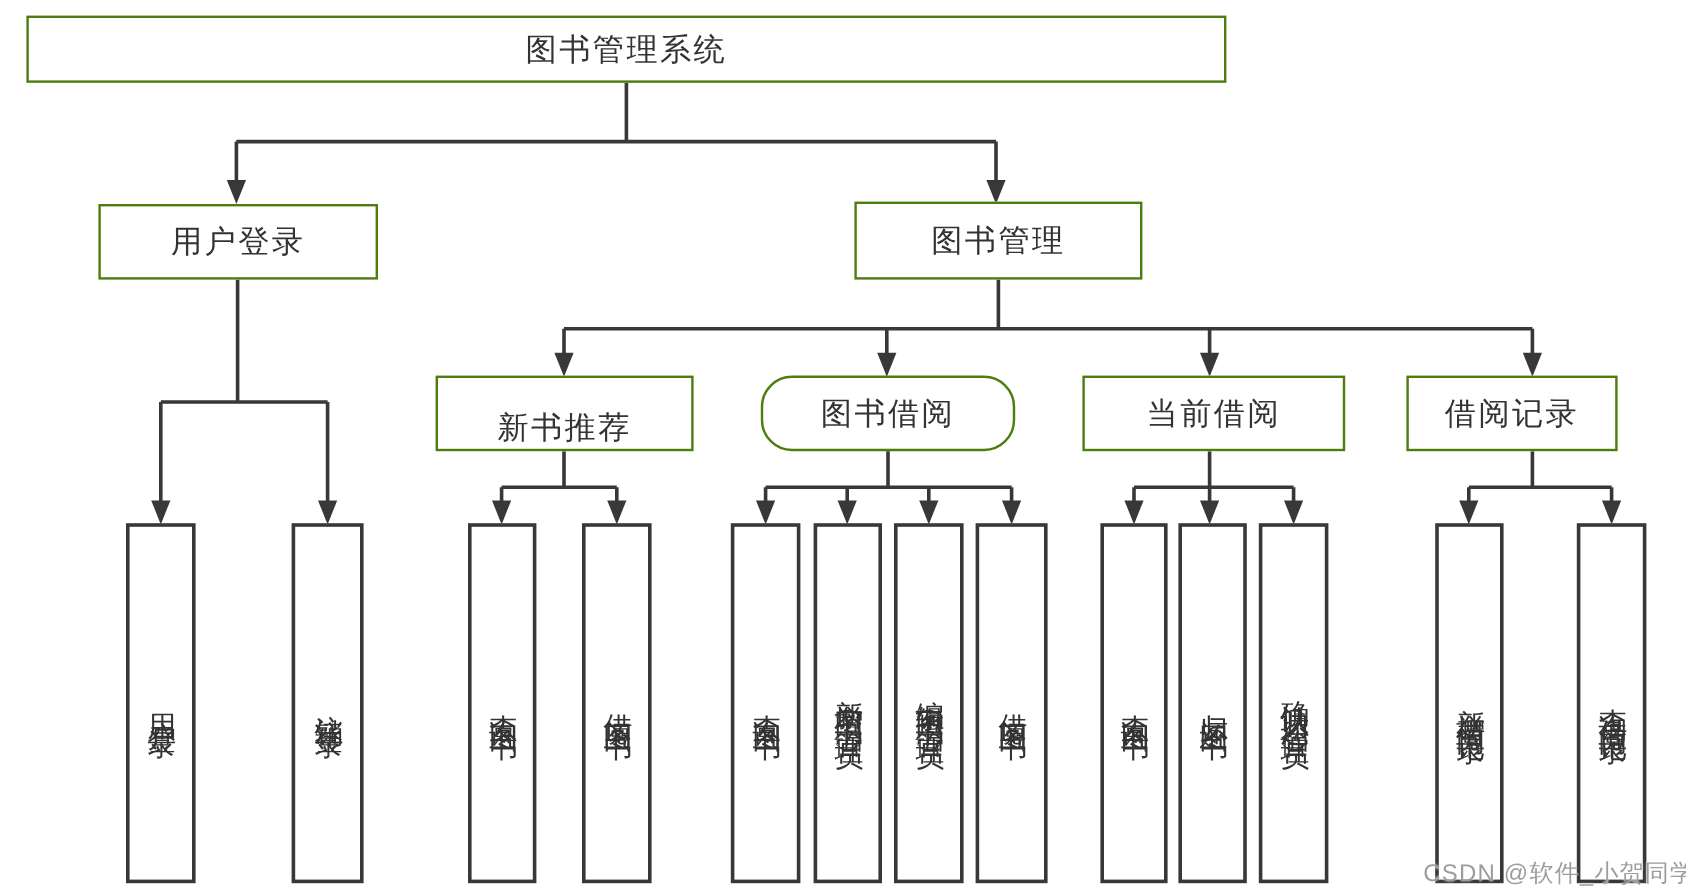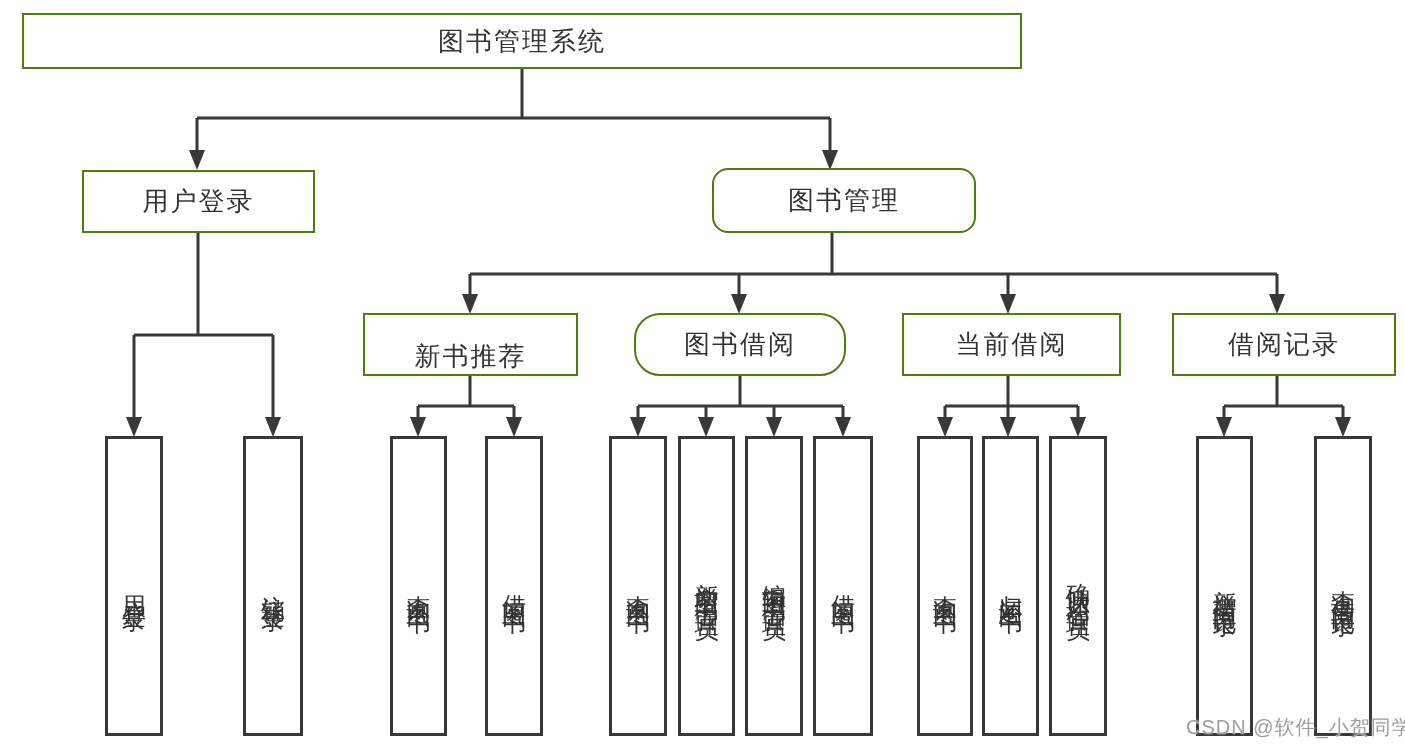--- a/index.html
+++ b/index.html
@@ -52,25 +52,25 @@
   .vbox .vtext {
     writing-mode: vertical-rl;
     text-orientation: mixed;
     font-size: 24px;
     letter-spacing: 5px;
     line-height: 1;
     white-space: nowrap;
   }
   .root-box { left: 22px; top: 13px; width: 1000px; height: 56px; border-width: 2.5px; }
   .l2-user-login { left: 82px;  top: 170px; width: 233px; height: 63px; }
-  .l2-book-mgmt  { left: 712px; top: 168px; width: 264px; height: 65px; border-radius: 16px; }
+  .l2-book-mgmt  { left: 712px; top: 168px; width: 240px; height: 65px; }
   .l3-new-book   { left: 363px; top: 313px; width: 215px; height: 63px; align-items: flex-end; }
   .l3-borrowing  { left: 634px; top: 313px; width: 212px; height: 63px; border-radius: 26px; }
   .l3-current    { left: 902px; top: 313px; width: 219px; height: 63px; }
-  .l3-records    { left: 1172px; top: 313px; width: 224px; height: 63px; }
+  .l3-records    { left: 1172px; top: 313px; width: 176px; height: 63px; }
   .leaf-0  { left: 105px;  width: 58px; }
   .leaf-1  { left: 243px;  width: 60px; }
   .leaf-2  { left: 390px;  width: 57px; }
   .leaf-3  { left: 485px;  width: 58px; }
   .leaf-4  { left: 609px;  width: 58px; }
   .leaf-5  { left: 678px;  width: 57px; }
   .leaf-6  { left: 745px;  width: 58px; }
   .leaf-7  { left: 813px;  width: 60px; }
   .leaf-8  { left: 917px;  width: 56px; }
   .leaf-9  { left: 982px;  width: 57px; }

